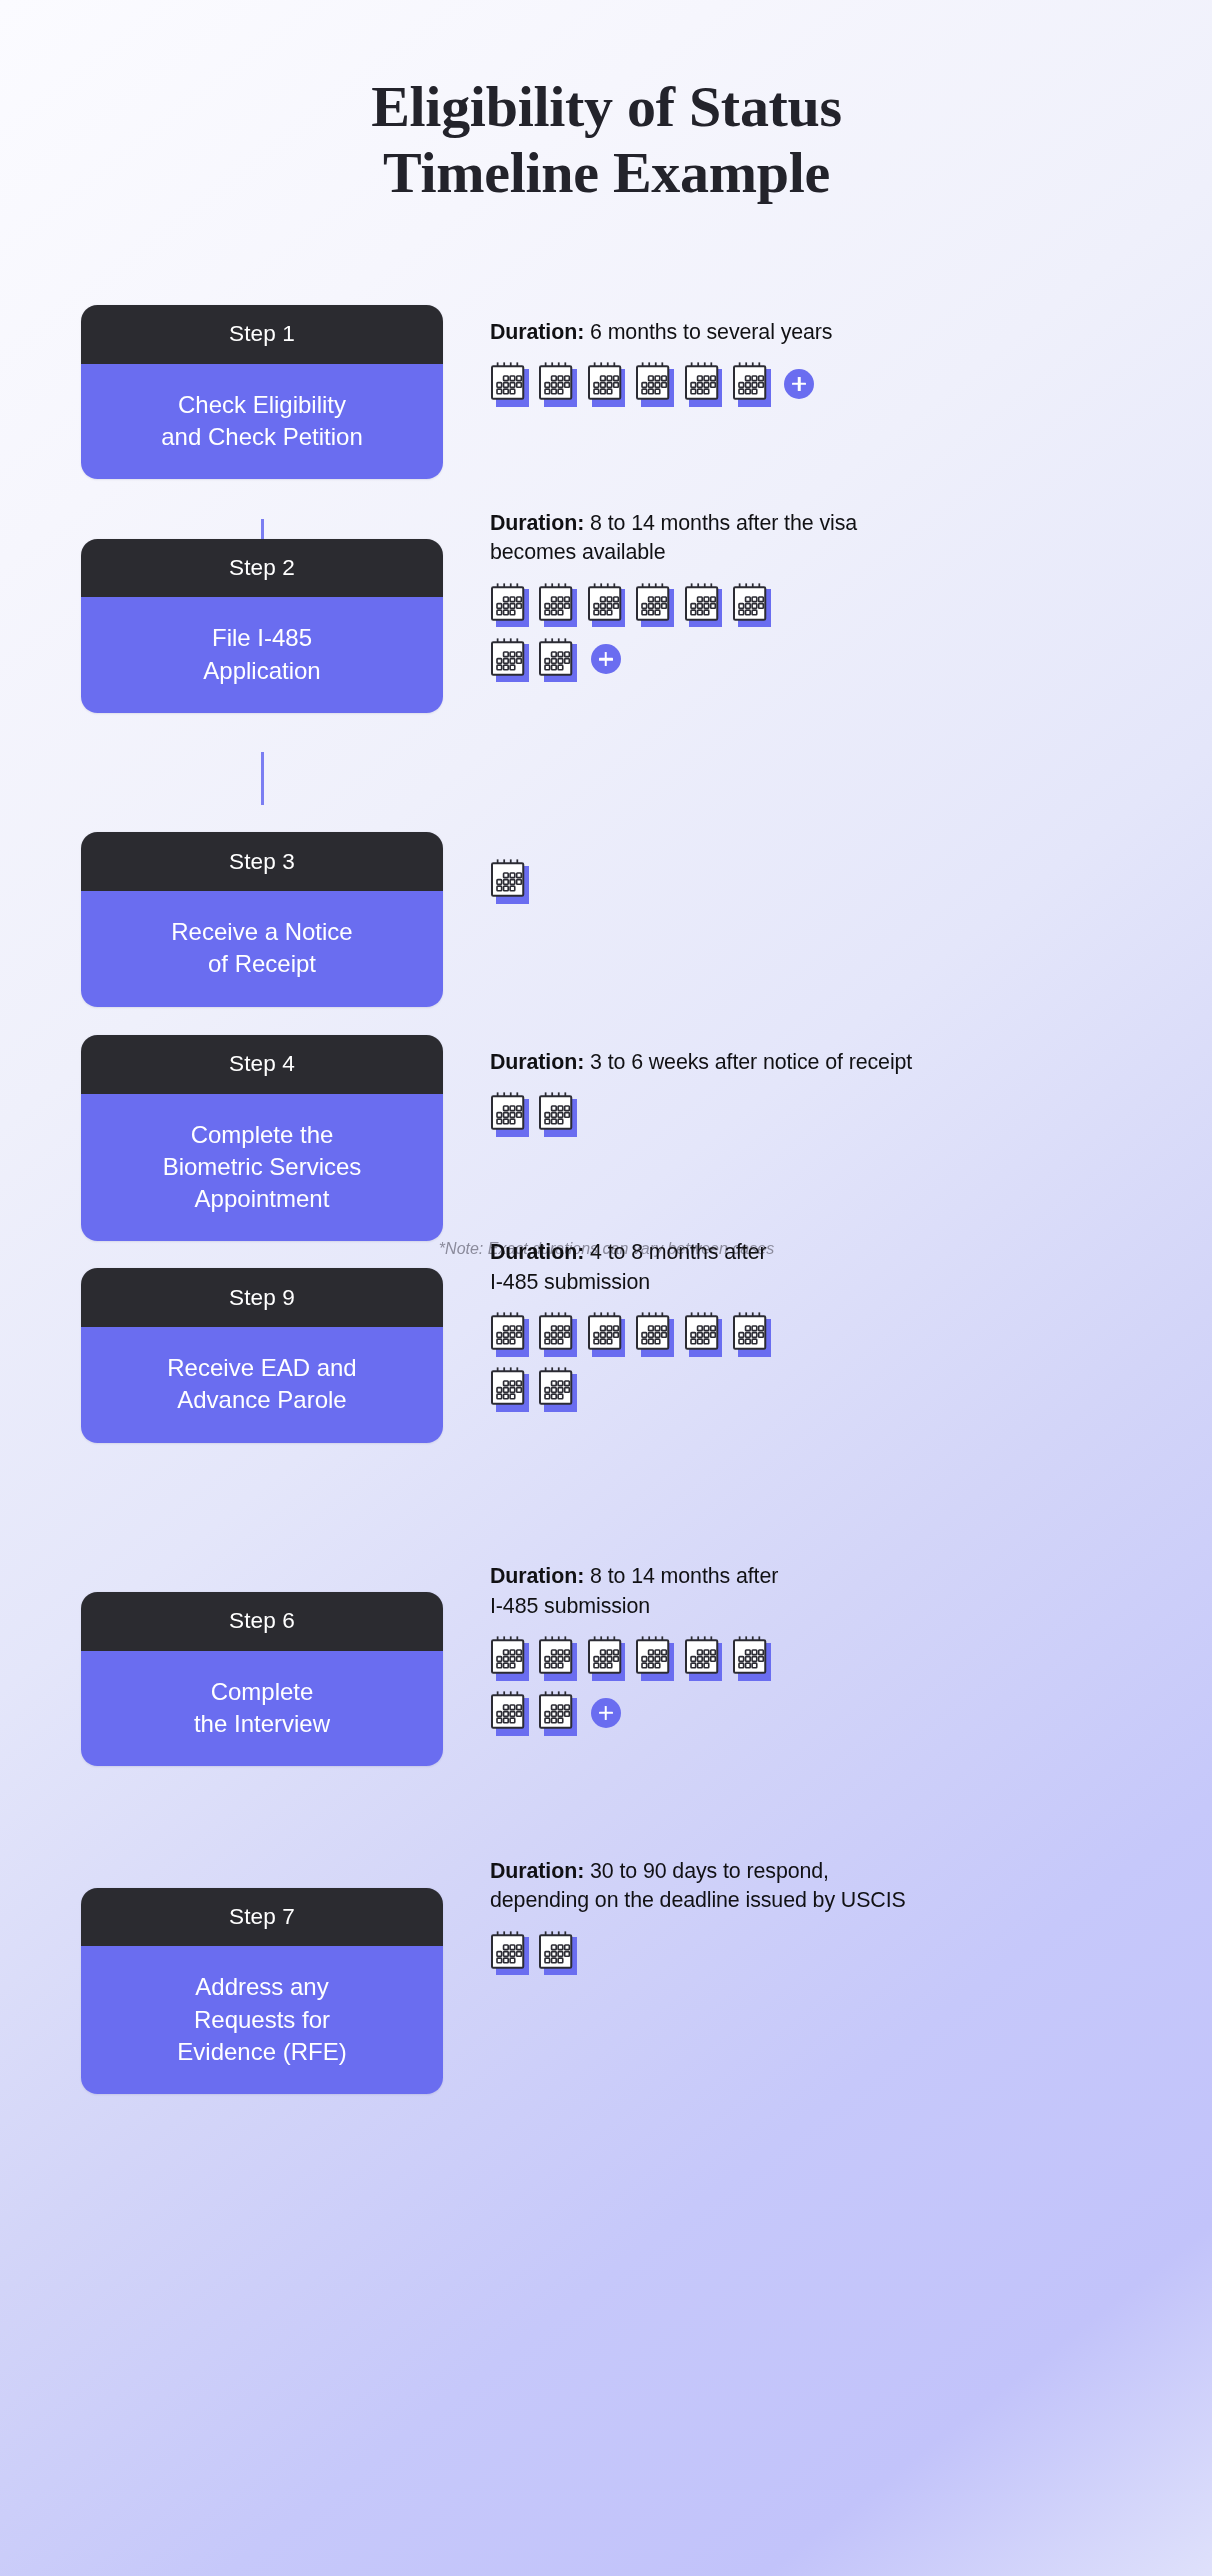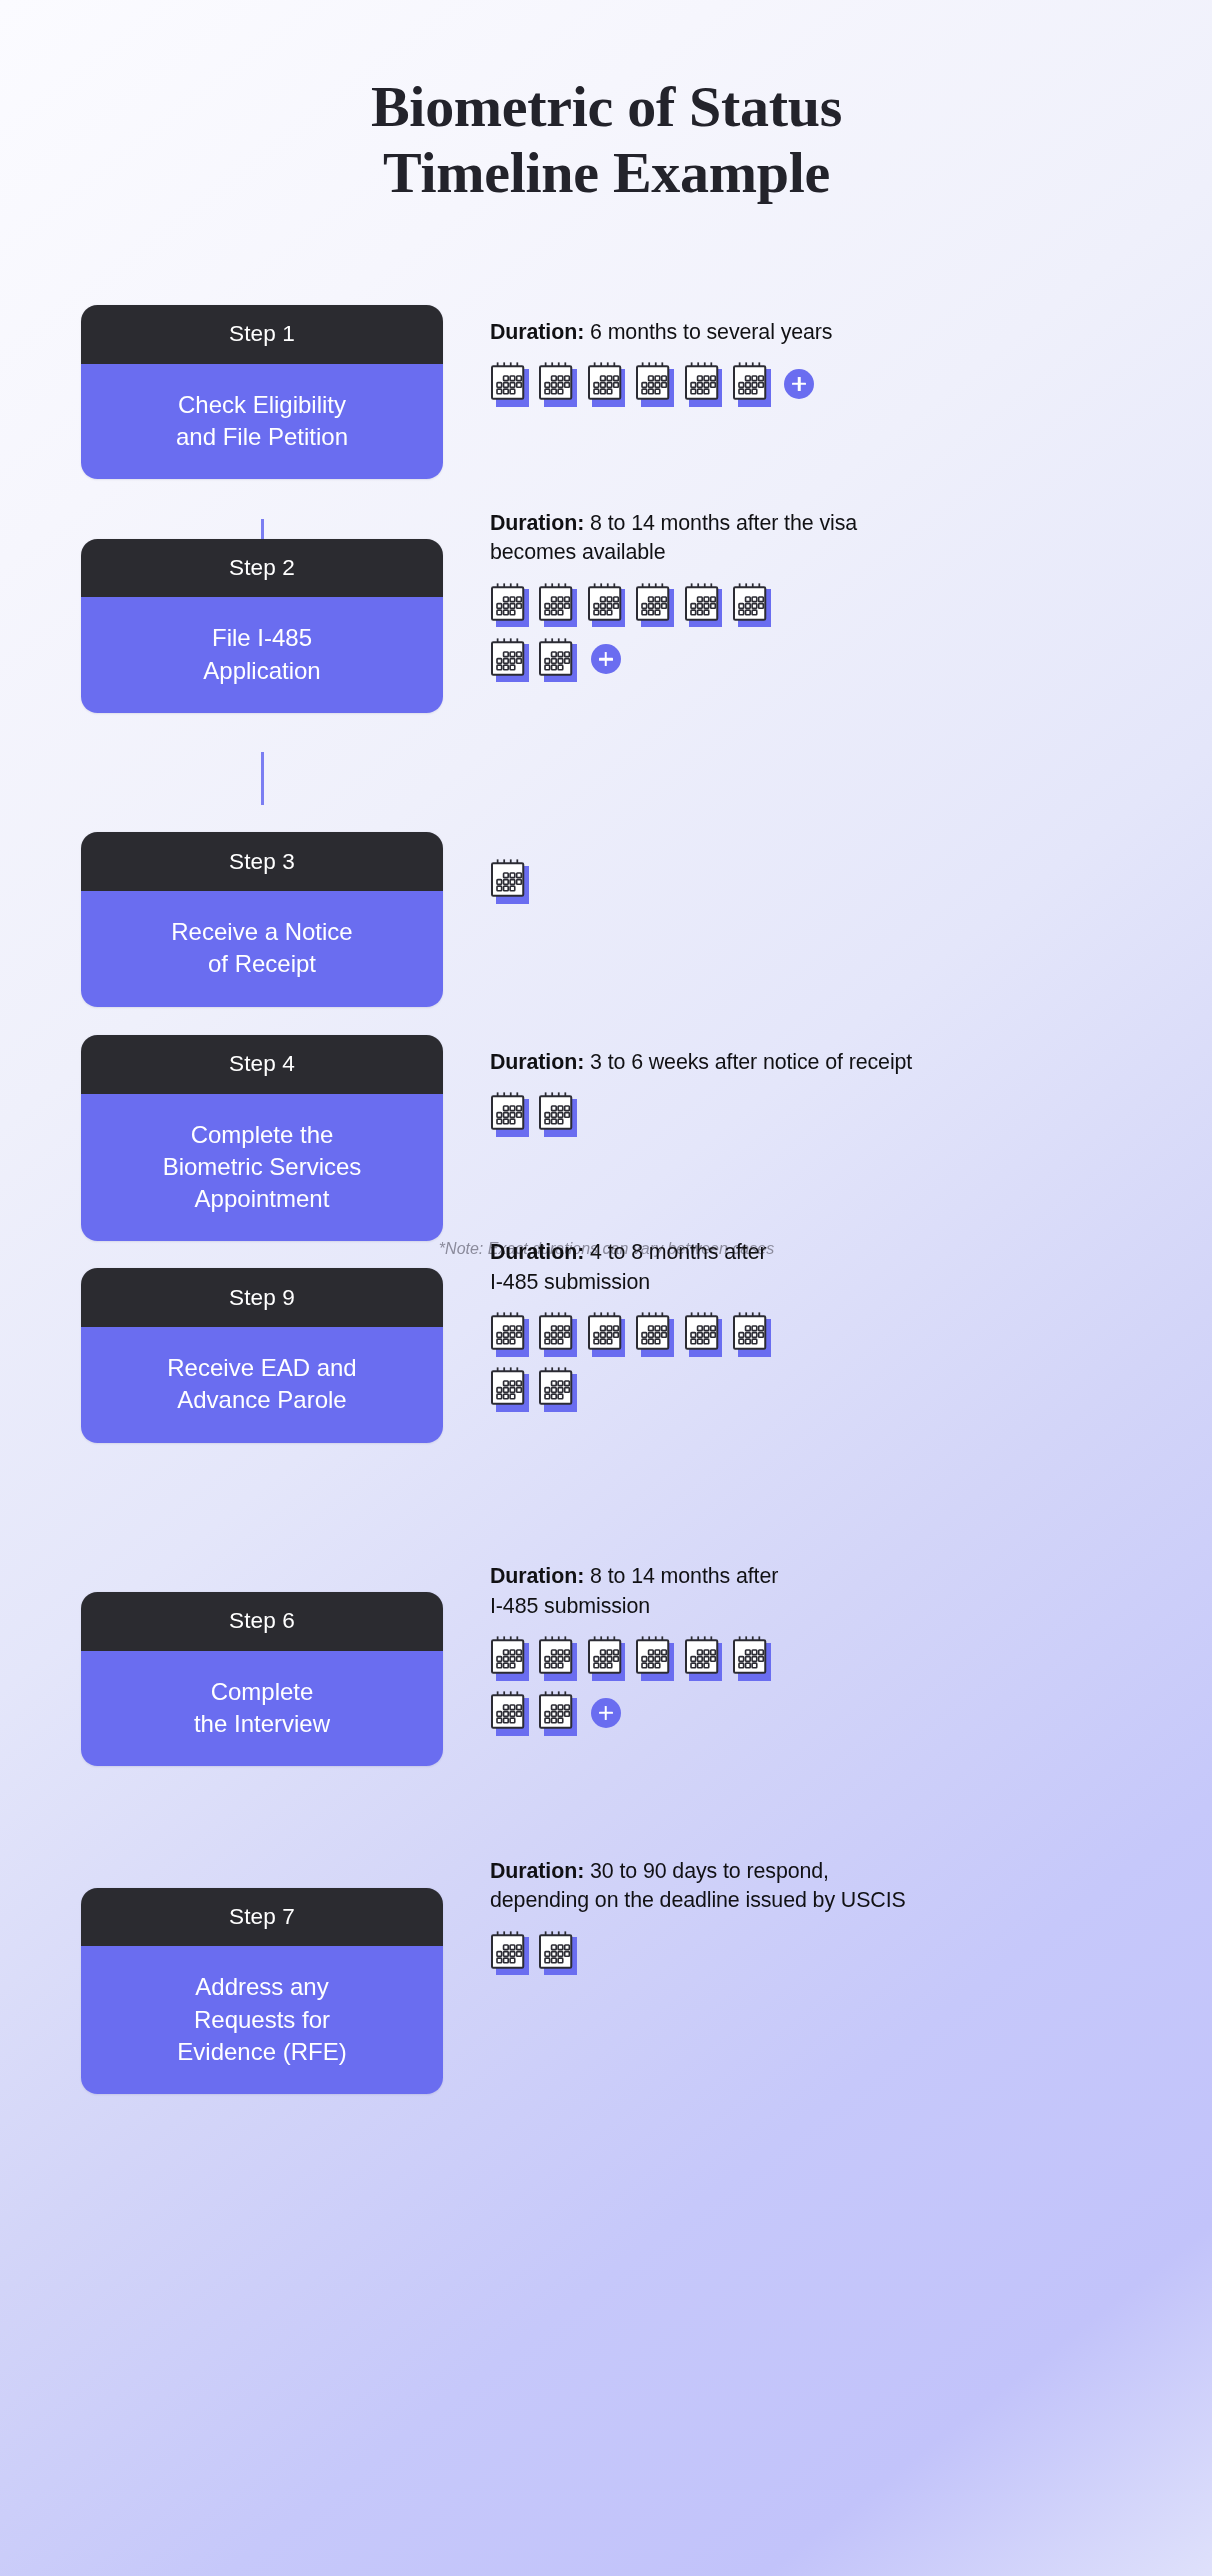--- a/index.html
+++ b/index.html
@@ -144,31 +144,31 @@
     text-align:center;
     font-style:italic;
     font-size:16px;
     color:#8b8b9c;
   }
 </style>
 </head>
 <body>
 
 <div class="title-wrap">
-  <div class="title-line">Biometric of Status</div>
+  <div class="title-line">Eligibility of Status</div>
   <div class="title-line">Timeline Example</div>
 </div>
 
 <div class="timeline" id="timeline">
     <div class="step-row" style="height: 84px; margin-bottom: 17.6px;">
       <div class="card" style="top: 0px;">
         <div class="card-head">Step 1</div>
         <div class="card-body">
           <div>Check Eligibility</div>
-          <div>and File Petition</div>
+          <div>and Check Petition</div>
         </div>
       </div>
       <div class="detail" style="top: 12.6px;">
         <div class="duration"><b>Duration:</b> <span>6 months to several years</span></div>
         <div class="cal-rows">
           <div class="cal-row">
             <div class="cal">
               <div class="shadow"></div>
               <svg width="39" height="45" viewBox="0 0 62 72" xmlns="http://www.w3.org/2000/svg">
     <line x1="12" y1="2.2" x2="12" y2="14" stroke="#2b2b33" stroke-width="2.8" stroke-linecap="butt"></line>

